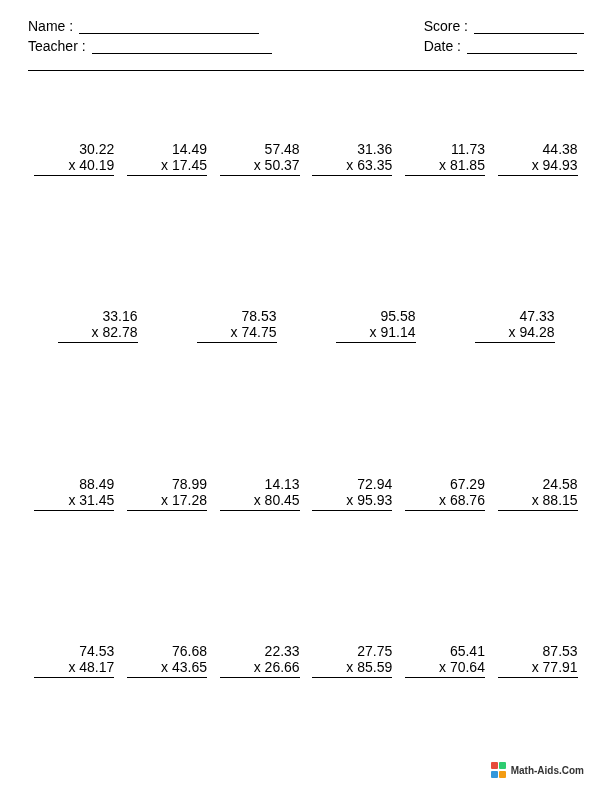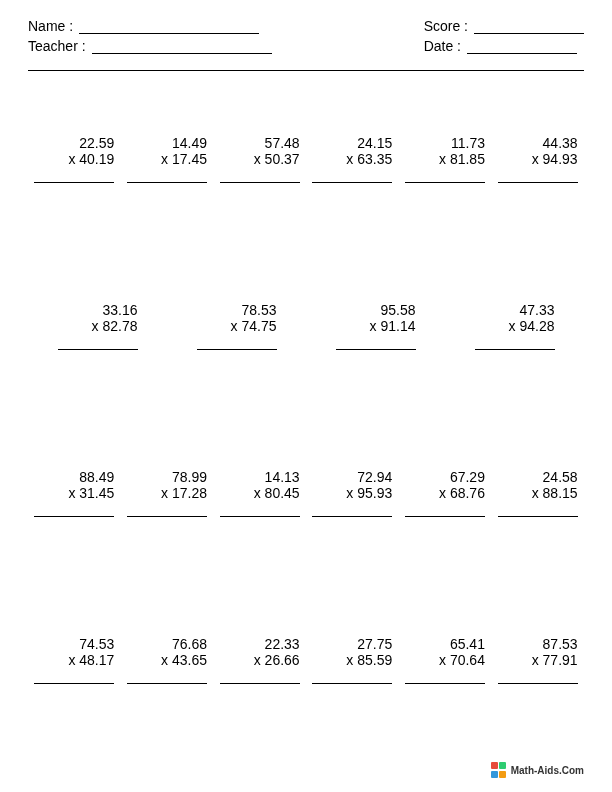--- a/index.html
+++ b/index.html
@@ -67,21 +67,21 @@
     .problem-top {
       font-size: 14px;
       text-align: right;
       white-space: nowrap;
     }
     .problem-bottom {
       font-size: 14px;
       text-align: right;
       border-bottom: 1.5px solid #000;
       width: 100%;
-      padding-bottom: 15px;
+      padding-bottom: 2px;
       white-space: nowrap;
     }
     .footer {
       display: flex;
       justify-content: flex-end;
       align-items: center;
       padding-top: 6px;
     }
     .logo {
       display: flex;
@@ -134,33 +134,33 @@
         <span class="header-line header-line-short"></span>
       </div>
     </div>
   </div>
 
   <div class="divider"></div>
 
   <div class="problems-area" id="problems-area">
   <div class="problem-row">
         <div class="problem">
-          <span class="problem-top">22.59</span>
+          <span class="problem-top">30.22</span>
           <span class="problem-bottom">x 40.19</span>
         </div>
         <div class="problem">
           <span class="problem-top">14.49</span>
           <span class="problem-bottom">x 17.45</span>
         </div>
         <div class="problem">
           <span class="problem-top">57.48</span>
           <span class="problem-bottom">x 50.37</span>
         </div>
         <div class="problem">
-          <span class="problem-top">24.15</span>
+          <span class="problem-top">31.36</span>
           <span class="problem-bottom">x 63.35</span>
         </div>
         <div class="problem">
           <span class="problem-top">11.73</span>
           <span class="problem-bottom">x 81.85</span>
         </div>
         <div class="problem">
           <span class="problem-top">44.38</span>
           <span class="problem-bottom">x 94.93</span>
         </div>

